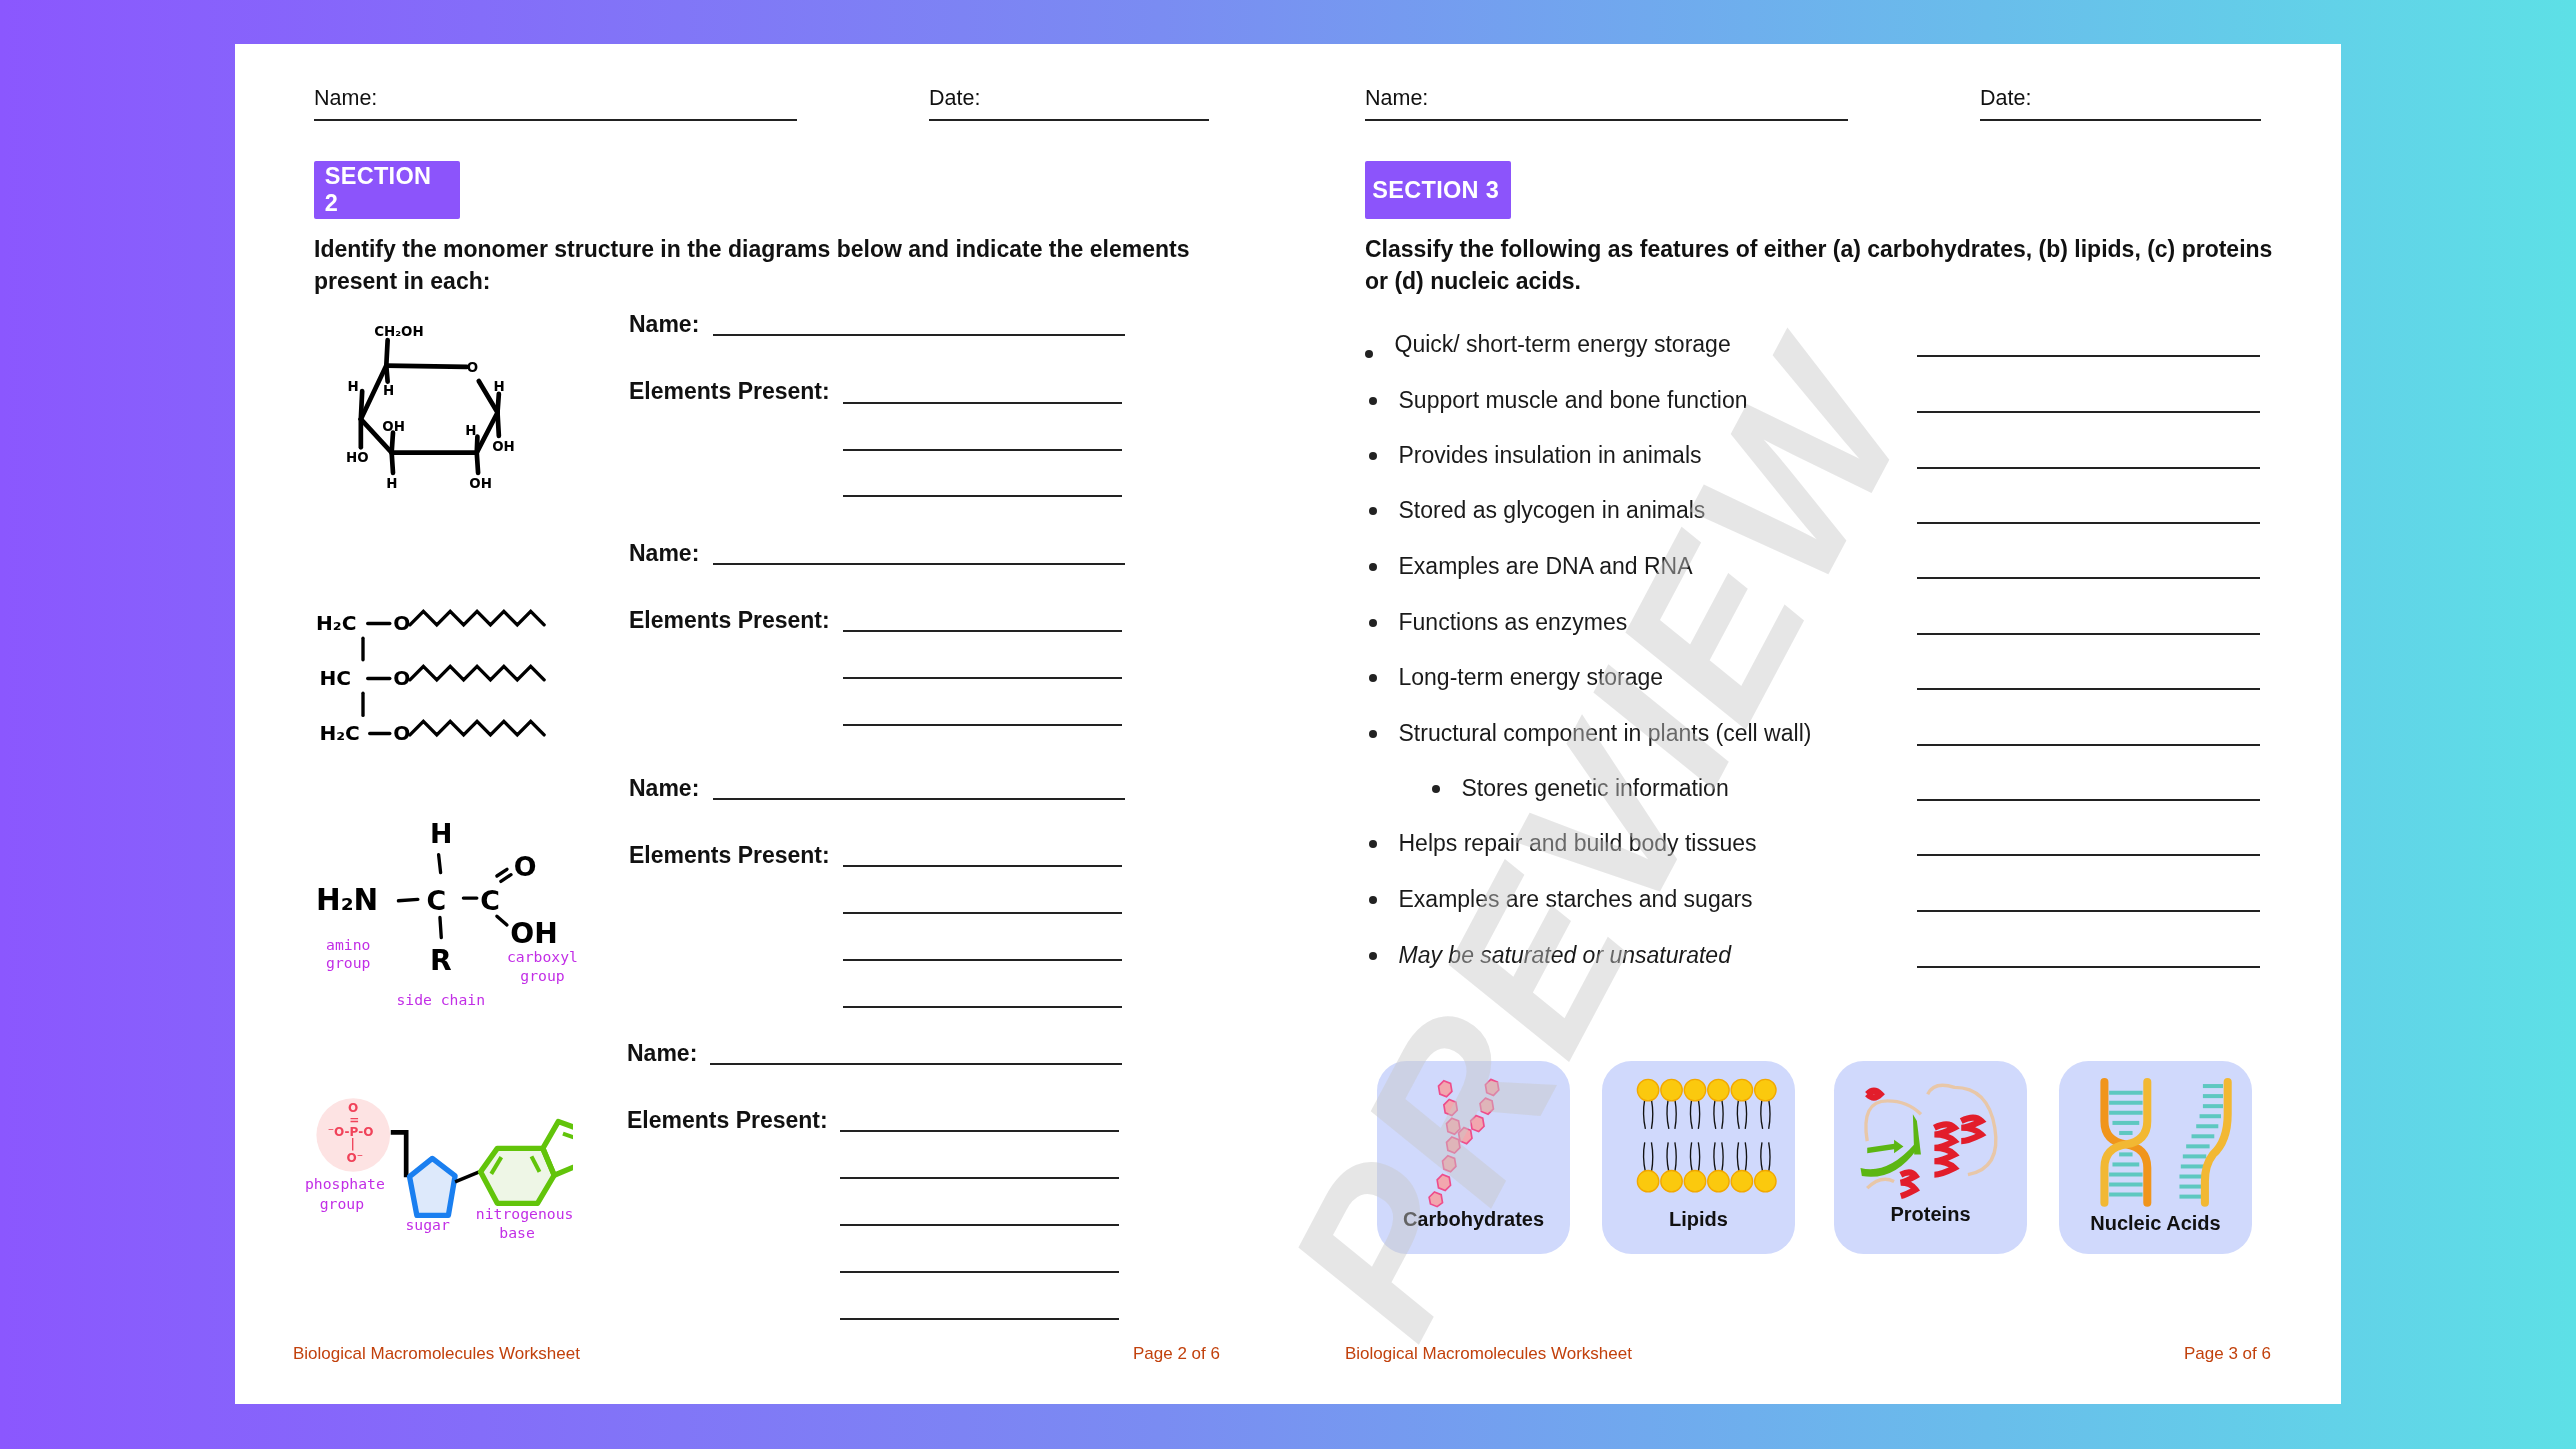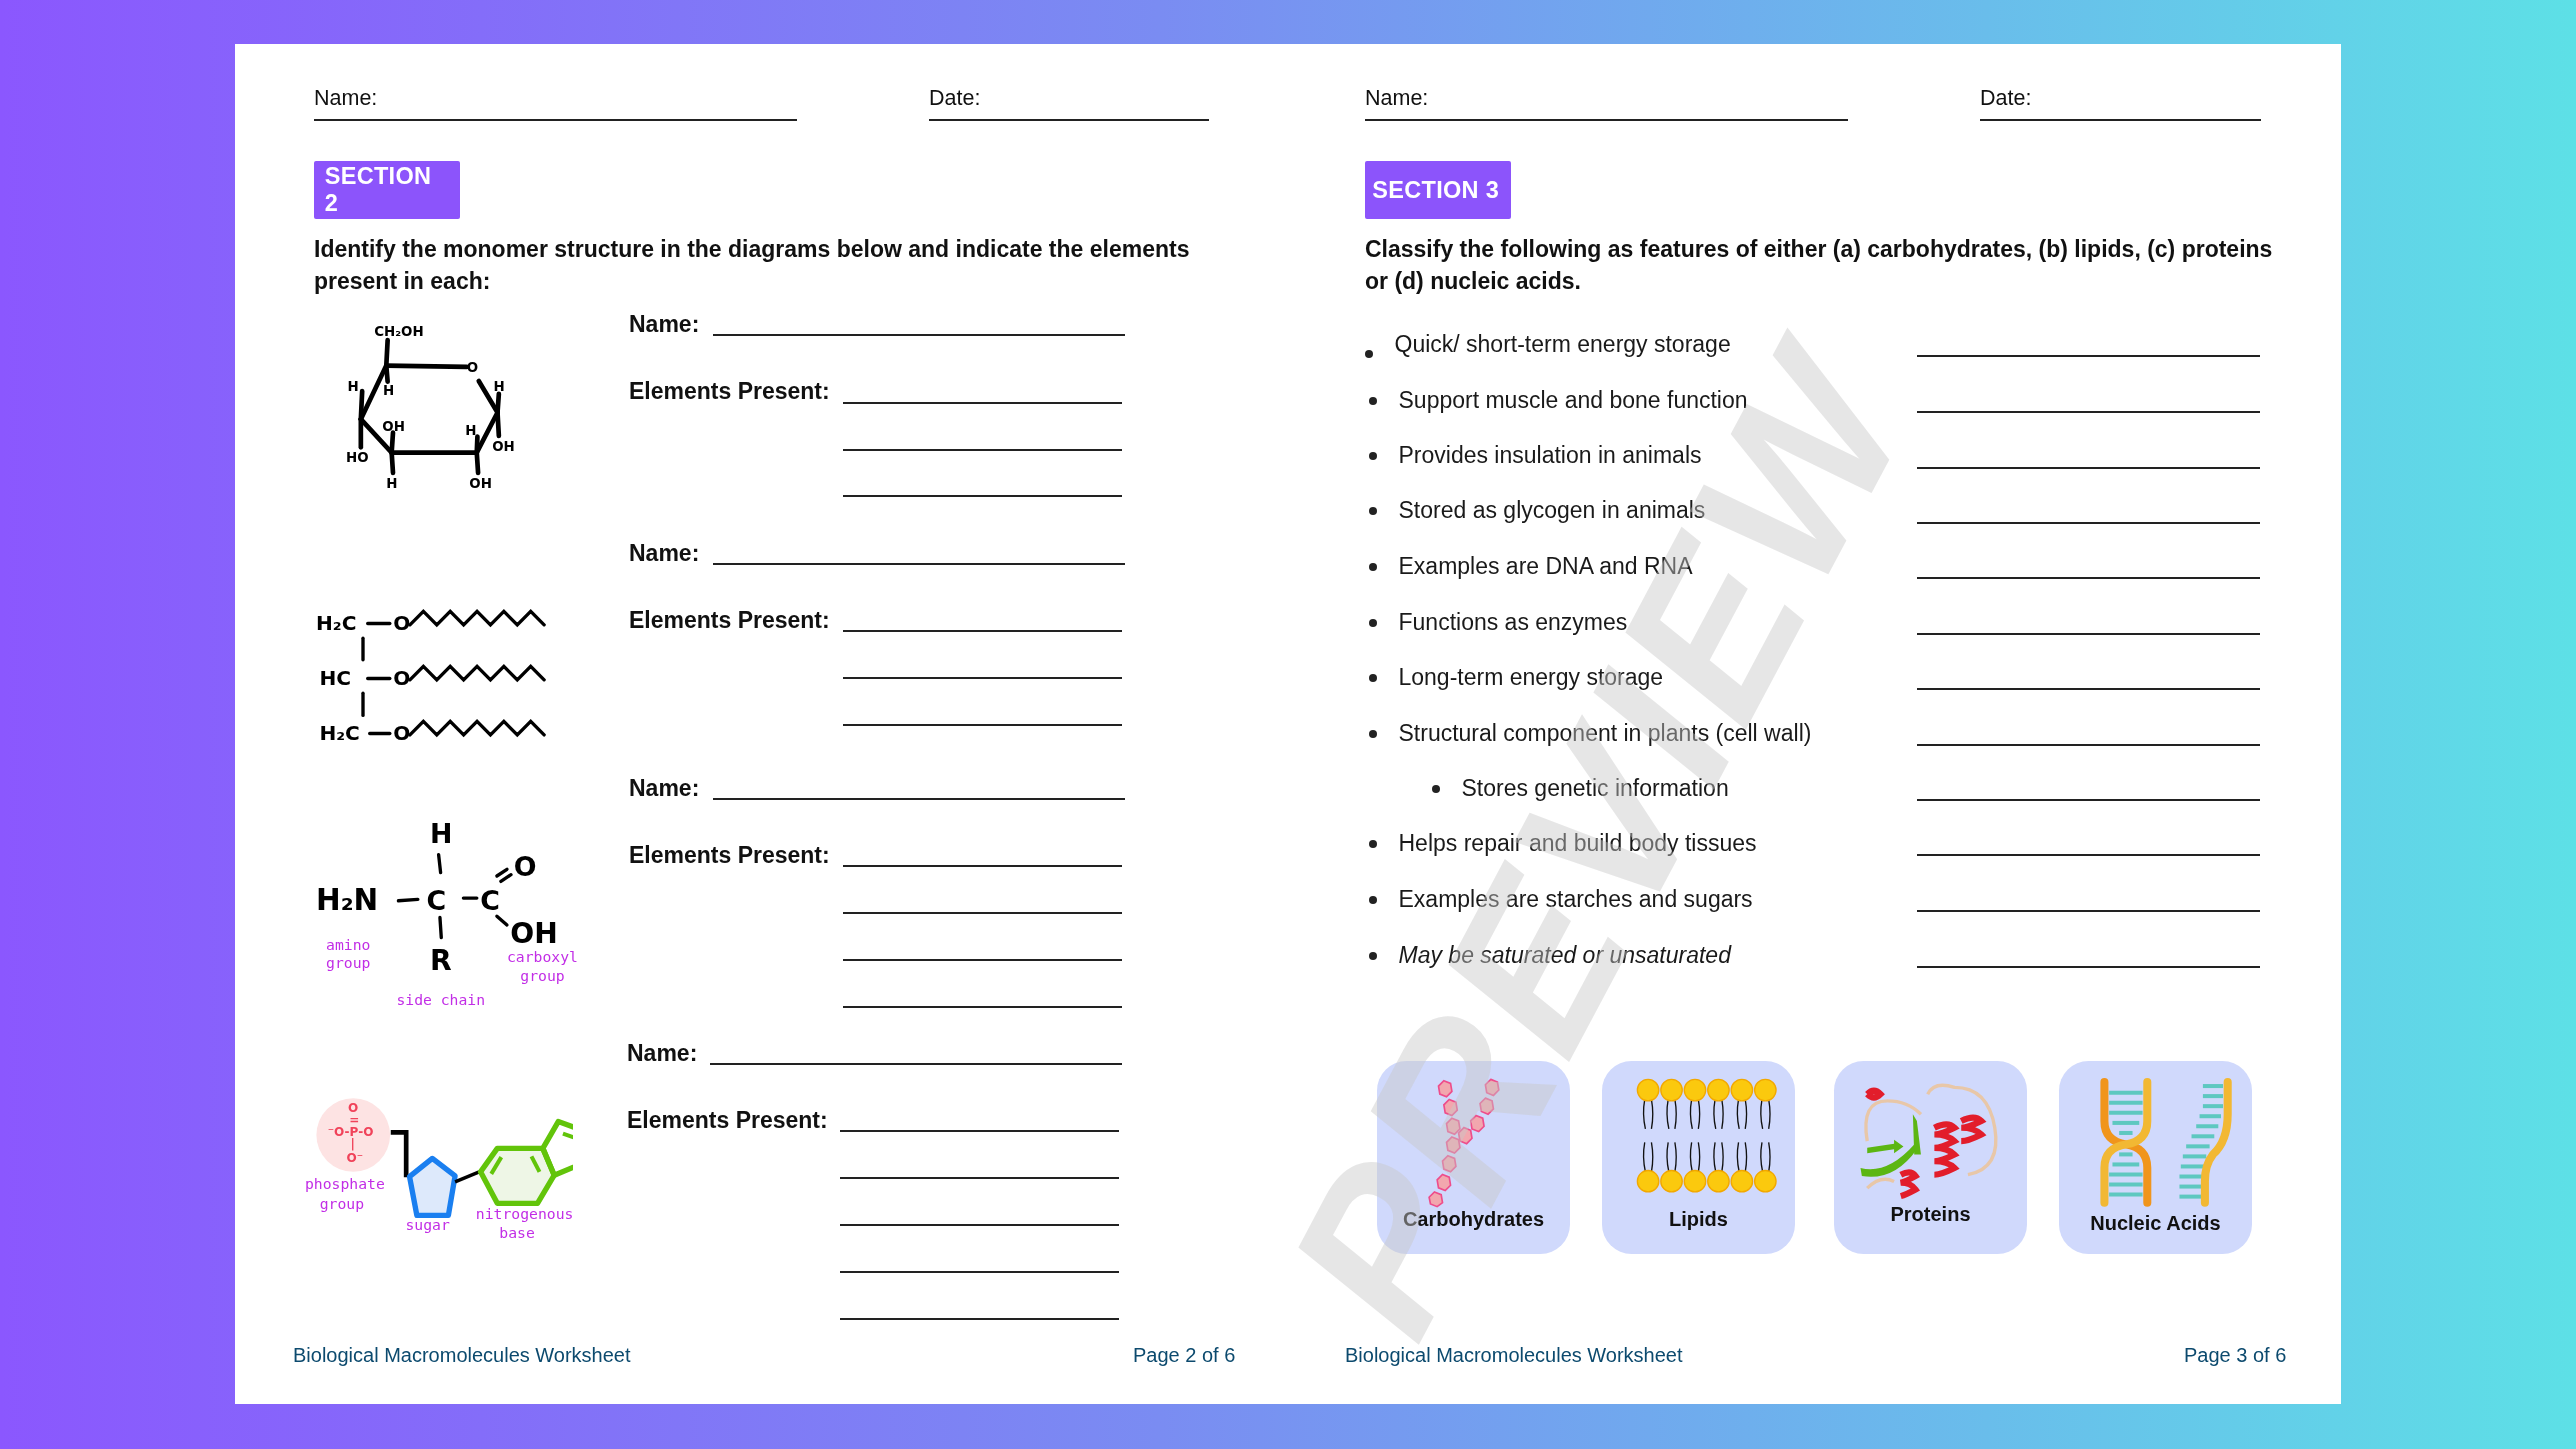--- a/index.html
+++ b/index.html
@@ -18,21 +18,21 @@
   .uline { position: absolute; height: 2px; background: #222; }
   .badge {
     position: absolute; height: 58px; background: #8c54fb; color: #fff;
     font-weight: bold; font-size: 23.5px; display: flex; align-items: center;
     justify-content: center; padding: 0 10.7px; border-radius: 2px; letter-spacing: 0.3px;
   }
   .instr { position: absolute; font-weight: bold; font-size: 23px; line-height: 32px; color: #111; width: 885px; }
   .blk-label { position: absolute; font-weight: bold; font-size: 23px; color: #111; }
   .list-item { position: absolute; font-size: 23px; color: #1a1a1a; display: flex; align-items: center; }
   .bullet { width: 8px; height: 8px; border-radius: 50%; background: #222; margin-right: 21.5px; margin-left: 4px; }
-  .footer { position: absolute; font-size: 20px; color: #0c4a6e; }
+  .footer { position: absolute; font-size: 17px; color: #c2410c; }
   .card {
     position: absolute; width: 193px; height: 193px; border-radius: 29.5px; background: #d0d9fc;
     display: flex; flex-direction: column; align-items: center; justify-content: flex-end;
   }
   .card svg { position: absolute; top: 13.4px; left: 13.4px; }
   .card-label { font-weight: bold; font-size: 20px; color: #111; margin-bottom: 23px; position: relative; }
   .watermark {
     position: absolute; left: 832px; top: 671px; font-size: 221px; font-weight: bold;
     font-style: italic; color: rgba(200,200,200,0.45); transform: rotate(-62deg);
     transform-origin: center; letter-spacing: 6.7px; pointer-events: none; white-space: nowrap;

